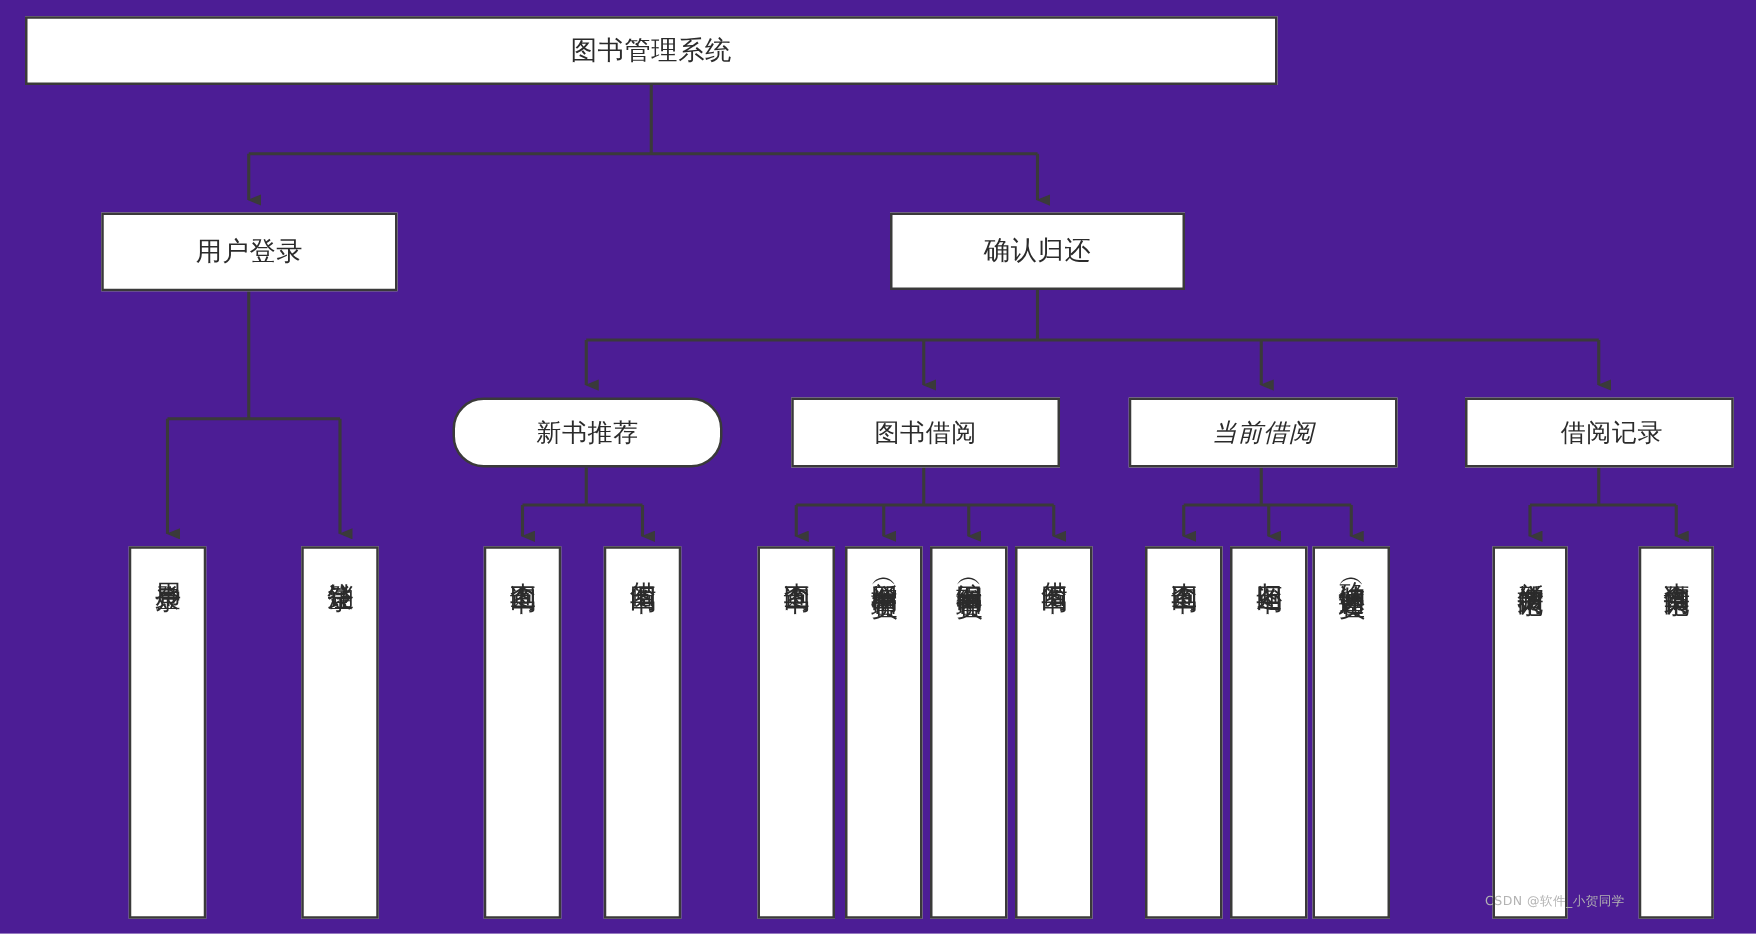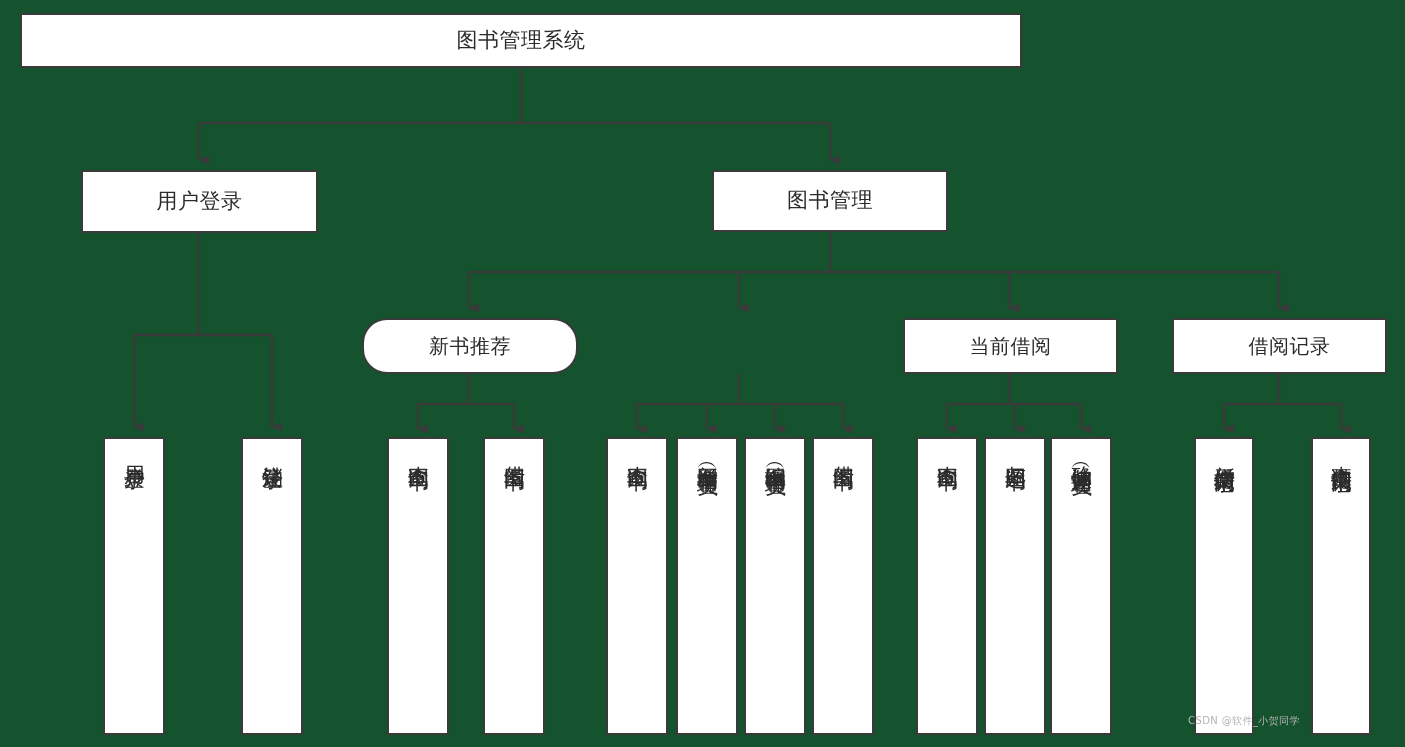--- a/index.html
+++ b/index.html
@@ -8,21 +8,21 @@
     padding: 0;
     background: #ffffff;
   }
   body {
     font-family: "DejaVu Sans", "Liberation Sans", sans-serif;
   }
   #canvas {
     position: relative;
     width: 1405px;
     height: 747px;
-    background: #14532d;
+    background: #4c1d95;
     overflow: hidden;
   }
   svg.wires {
     position: absolute;
     left: 0;
     top: 0;
     width: 1405px;
     height: 747px;
     pointer-events: none;
   }
@@ -134,27 +134,30 @@
   </svg>
 
   <div class="node h" style="left:20px; top:13px; width:1002px; height:55px;">
     <span class="label">图书管理系统</span>
   </div>
 
   <div class="node h" style="left:81px; top:170px; width:237px; height:63px;">
     <span class="label">用户登录</span>
   </div>
   <div class="node h" style="left:712px; top:170px; width:236px; height:62px;">
-    <span class="label">图书管理</span>
+    <span class="label">确认归还</span>
   </div>
 
   <div class="node h2" style="left:362px; top:318px; width:216px; height:56px;border-radius:25px;">
     <span class="label">新书推荐</span>
   </div>
-  <div class="node h2" style="left:903px; top:318px; width:215px; height:56px;">
+  <div class="node h2" style="left:633px; top:318px; width:215px; height:56px;">
+    <span class="label">图书借阅</span>
+  </div>
+  <div class="node h2" style="left:903px; top:318px; width:215px; height:56px;font-style:italic;">
     <span class="label">当前借阅</span>
   </div>
   <div class="node h2" style="left:1172px; top:318px; width:215px; height:56px;padding-left:20px;">
     <span class="label">借阅记录</span>
   </div>
 
   <div class="node v" style="left:103px; top:437px; width:62px; height:298px;">
     <span class="label">用户登录</span>
   </div>
   <div class="node v" style="left:241px; top:437px; width:62px; height:298px;">

